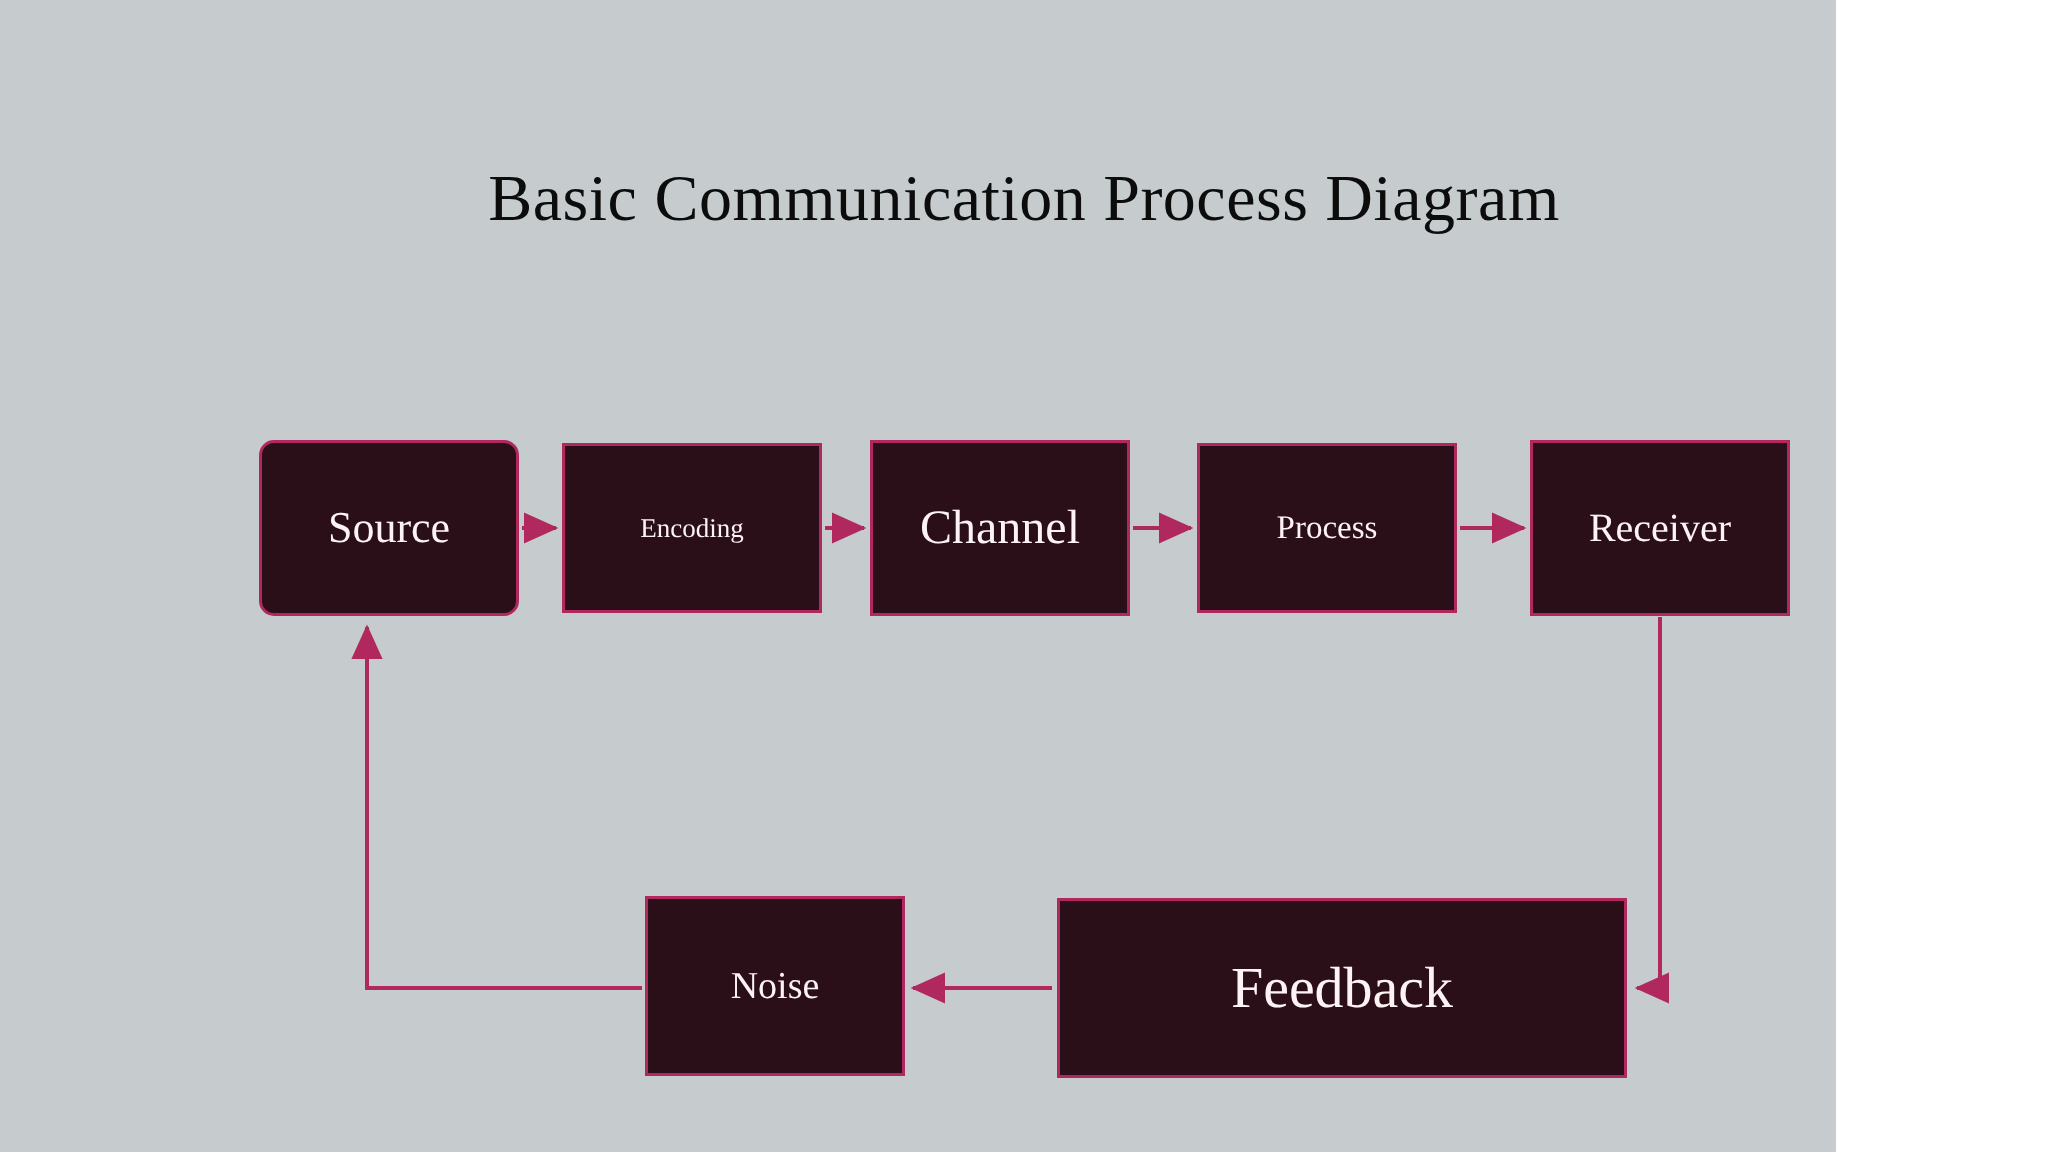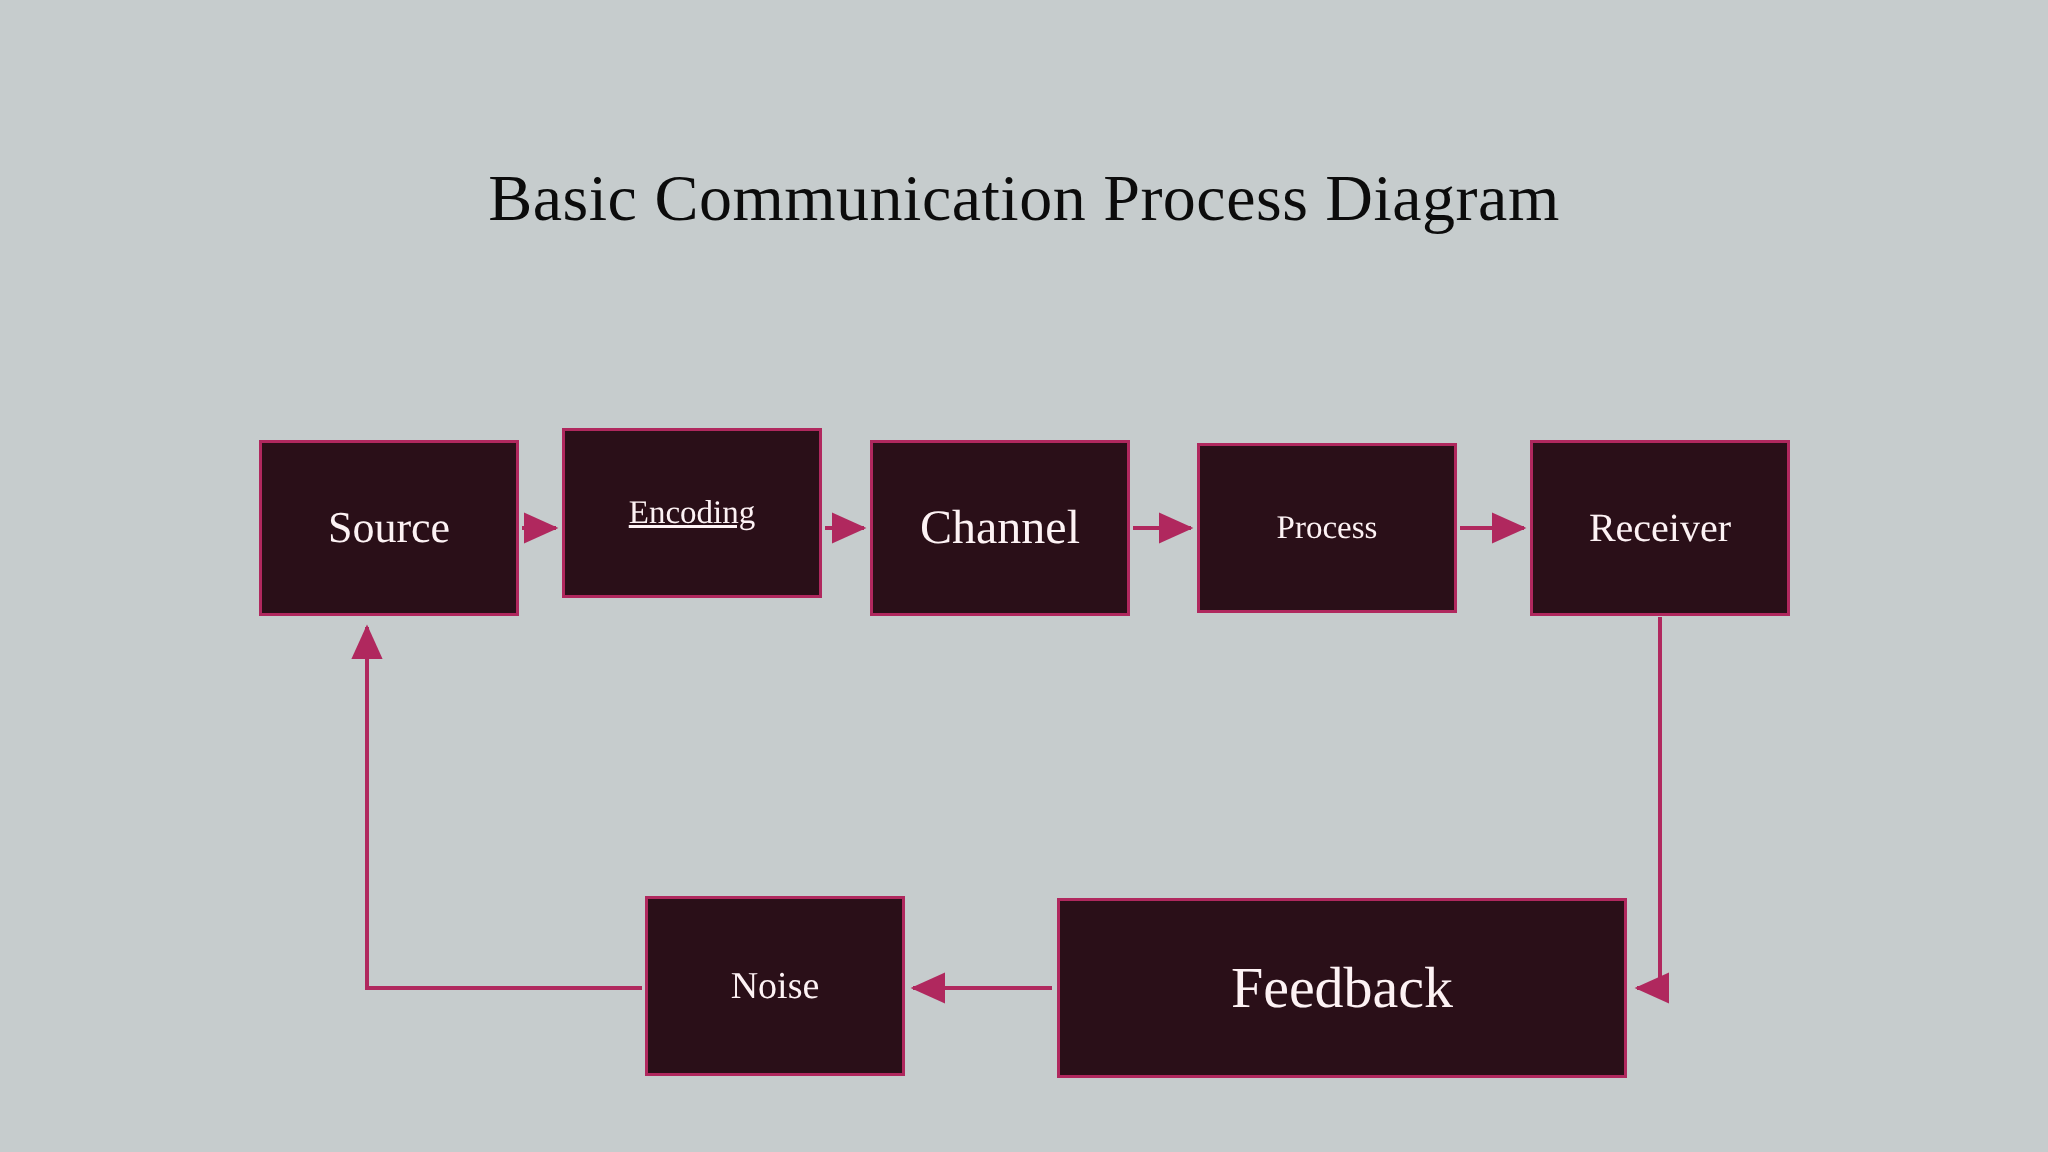--- a/index.html
+++ b/index.html
@@ -8,23 +8,24 @@
   }
   body {
     width: 2048px;
     height: 1152px;
     overflow: hidden;
     font-family: "Liberation Serif", "DejaVu Serif", serif;
   }
 
   #canvas {
     position: relative;
-    width: 2048px;
+    width: 1808px;
     height: 1152px;
     background: #c6cccd;
+    padding-left: 28px;
   }
 
   
   #diagram-title {
     position: absolute;
     left: 0;
     top: 160px;
     width: 2048px;
     text-align: center;
     font-family: "Liberation Serif", "DejaVu Serif", serif;
@@ -60,22 +61,22 @@
     line-height: 1;
     text-rendering: geometricPrecision;
   }
 
   .node-label {
     display: block;
     white-space: nowrap;
   }
 
   
-  #node-source   { left: 259px;  top: 440px; width: 260px; height: 176px; font-size: 44px; }
-  #node-encoding { left: 562px;  top: 428px; width: 260px; height: 170px; font-size: 33px; text-decoration: underline; }
+  #node-source   { left: 259px;  top: 440px; width: 260px; height: 176px; font-size: 44px; border-radius: 15px; }
+  #node-encoding { left: 562px;  top: 443px; width: 260px; height: 170px; font-size: 27px; }
   #node-channel  { left: 870px;  top: 440px; width: 260px; height: 176px; font-size: 48px; }
   #node-decoding { left: 1197px; top: 443px; width: 260px; height: 170px; font-size: 33px; }
   #node-receiver { left: 1530px; top: 440px; width: 260px; height: 176px; font-size: 40px; }
   #node-noise    { left: 645px;  top: 896px; width: 260px; height: 180px; font-size: 38px; }
   #node-feedback { left: 1057px; top: 898px; width: 570px; height: 180px; font-size: 58px; }
 </style>
 </head>
 <body>
 
 <div id="canvas">

